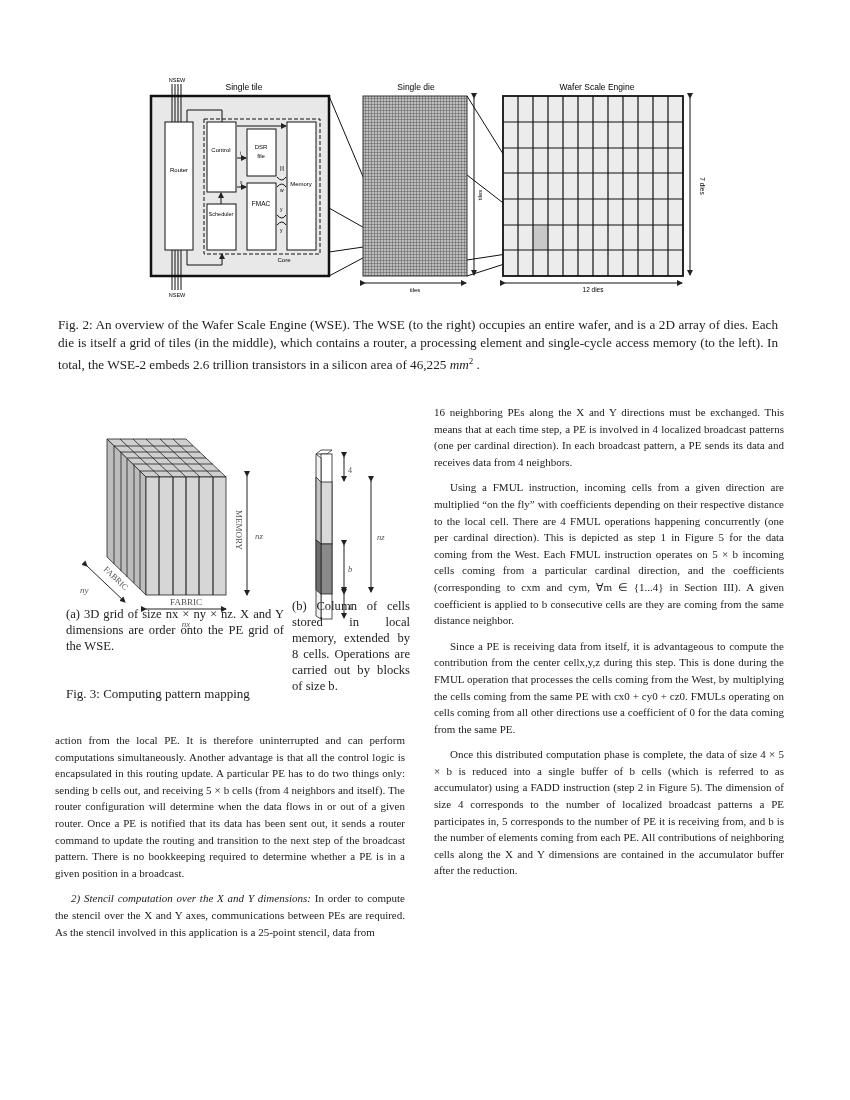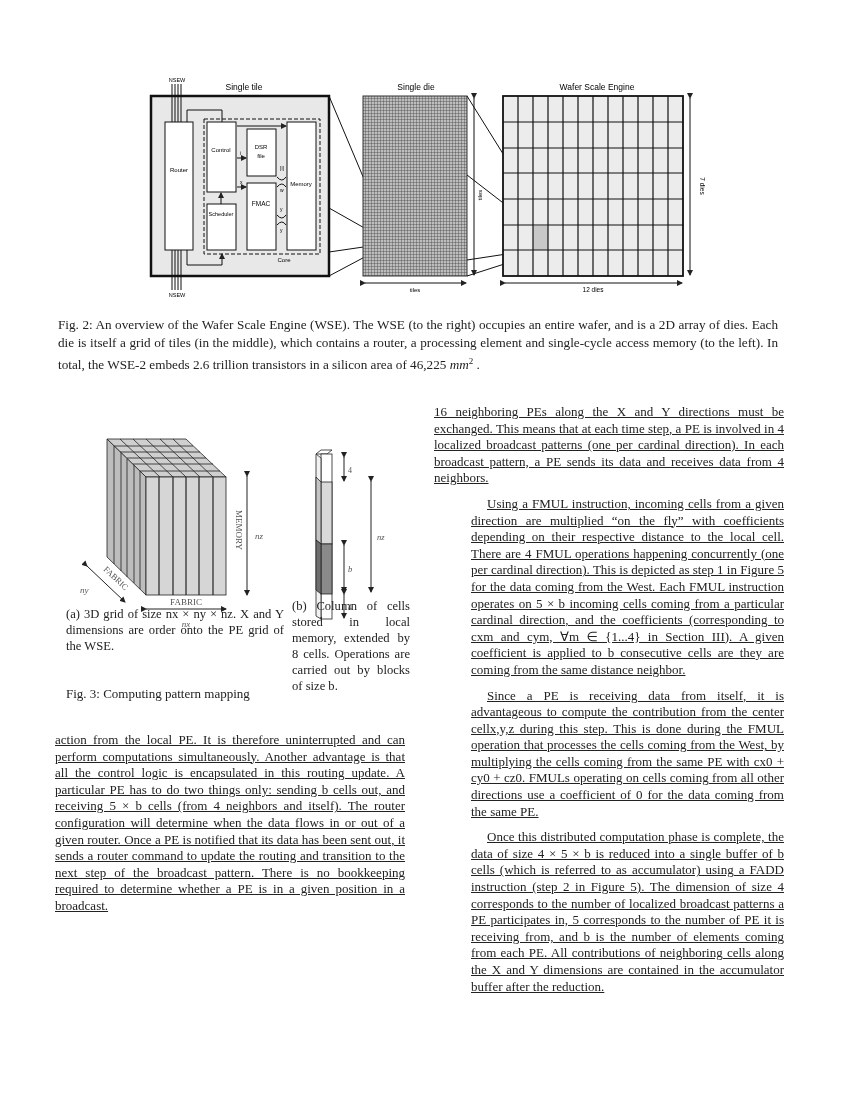--- a/index.html
+++ b/index.html
@@ -5,23 +5,23 @@
   html,body{margin:0;padding:0;background:#fff;}
   body{width:850px;height:1100px;position:relative;overflow:hidden;font-family:"DejaVu Serif","Liberation Serif",serif;color:#222;}
   .abs{position:absolute;}
   .fig2{left:140px;top:72px;width:580px;height:230px;}
   .caption2{left:58px;top:316px;width:720px;font-size:13.2px;line-height:18px;text-align:justify;font-family:"Liberation Serif",serif;}
   .fig3{left:60px;top:400px;width:360px;height:260px;}
   .subcap{font-family:"Liberation Serif",serif;font-size:12.6px;line-height:16px;text-align:justify;}
   .capa{left:66px;top:606px;width:218px;}
   .capb{left:292px;top:598px;width:118px;}
   .fig3cap{left:66px;top:686px;width:350px;text-align:left;font-family:"Liberation Serif",serif;font-size:13px;}
-  .col{font-family:"Liberation Serif",serif;font-size:13px;line-height:16.6px;text-align:justify;text-decoration:underline;}
+  .col{font-family:"Liberation Serif",serif;font-size:11px;line-height:16.6px;text-align:justify;}
   .col p{margin:0 0 9px 0;}
-  .col p.ind{text-indent:16px;margin-left:37px;}
+  .col p.ind{text-indent:16px;}
   .leftcol{left:55px;top:732px;width:350px;}
   .rightcol{left:434px;top:404px;width:350px;}
   i{font-style:italic;}
   .sans{font-family:"Liberation Sans",sans-serif;}
 </style>
 </head>
 <body>
 
 <svg class="abs fig2" viewBox="140 72 580 230" width="580" height="230">
   <defs>
@@ -194,20 +194,21 @@
   <line x1="344" y1="564" x2="344" y2="588" stroke="#222" marker-start="url(#ah2)" marker-end="url(#ah2)"></line>
   <text x="348" y="580" font-size="8" font-family="Liberation Serif, serif" fill="#555">4</text>
 </svg>
 
 <div class="abs subcap capa">(a) 3D grid of size nx × ny × nz. X and Y dimensions are order onto the PE grid of the WSE.</div>
 <div class="abs subcap capb">(b) Column of cells stored in local memory, extended by 8 cells. Operations are carried out by blocks of size b.</div>
 <div class="abs fig3cap">Fig. 3: Computing pattern mapping</div>
 
 <div class="abs col leftcol">
   <p>action from the local PE. It is therefore uninterrupted and can perform computations simultaneously. Another advantage is that all the control logic is encapsulated in this routing update. A particular PE has to do two things only: sending b cells out, and receiving 5 × b cells (from 4 neighbors and itself). The router configuration will determine when the data flows in or out of a given router. Once a PE is notified that its data has been sent out, it sends a router command to update the routing and transition to the next step of the broadcast pattern. There is no bookkeeping required to determine whether a PE is in a given position in a broadcast.</p>
+  <p class="ind" style="margin:0"><i>2) Stencil computation over the X and Y dimensions:</i> <span>In order to compute the stencil over the X and Y axes, communications between PEs are required. As the stencil involved in this application is a 25-point stencil, data from</span></p>
 </div>
 
 <div class="abs col rightcol">
   <p>16 neighboring PEs along the X and Y directions must be exchanged. This means that at each time step, a PE is involved in 4 localized broadcast patterns (one per cardinal direction). In each broadcast pattern, a PE sends its data and receives data from 4 neighbors.</p>
   <p class="ind">Using a FMUL instruction, incoming cells from a given direction are multiplied “on the fly” with coefficients depending on their respective distance to the local cell. There are 4 FMUL operations happening concurrently (one per cardinal direction). This is depicted as step 1 in Figure 5 for the data coming from the West. Each FMUL instruction operates on 5 × b incoming cells coming from a particular cardinal direction, and the coefficients (corresponding to cxm and cym, ∀m ∈ {1...4} in Section III). A given coefficient is applied to b consecutive cells are they are coming from the same distance neighbor.</p>
   <p class="ind">Since a PE is receiving data from itself, it is advantageous to compute the contribution from the center cellx,y,z during this step. This is done during the FMUL operation that processes the cells coming from the West, by multiplying the cells coming from the same PE with cx0 + cy0 + cz0. FMULs operating on cells coming from all other directions use a coefficient of 0 for the data coming from the same PE.</p>
   <p class="ind">Once this distributed computation phase is complete, the data of size 4 × 5 × b is reduced into a single buffer of b cells (which is referred to as accumulator) using a FADD instruction (step 2 in Figure 5). The dimension of size 4 corresponds to the number of localized broadcast patterns a PE participates in, 5 corresponds to the number of PE it is receiving from, and b is the number of elements coming from each PE. All contributions of neighboring cells along the X and Y dimensions are contained in the accumulator buffer after the reduction.</p>
 </div>
 
 </body></html>

